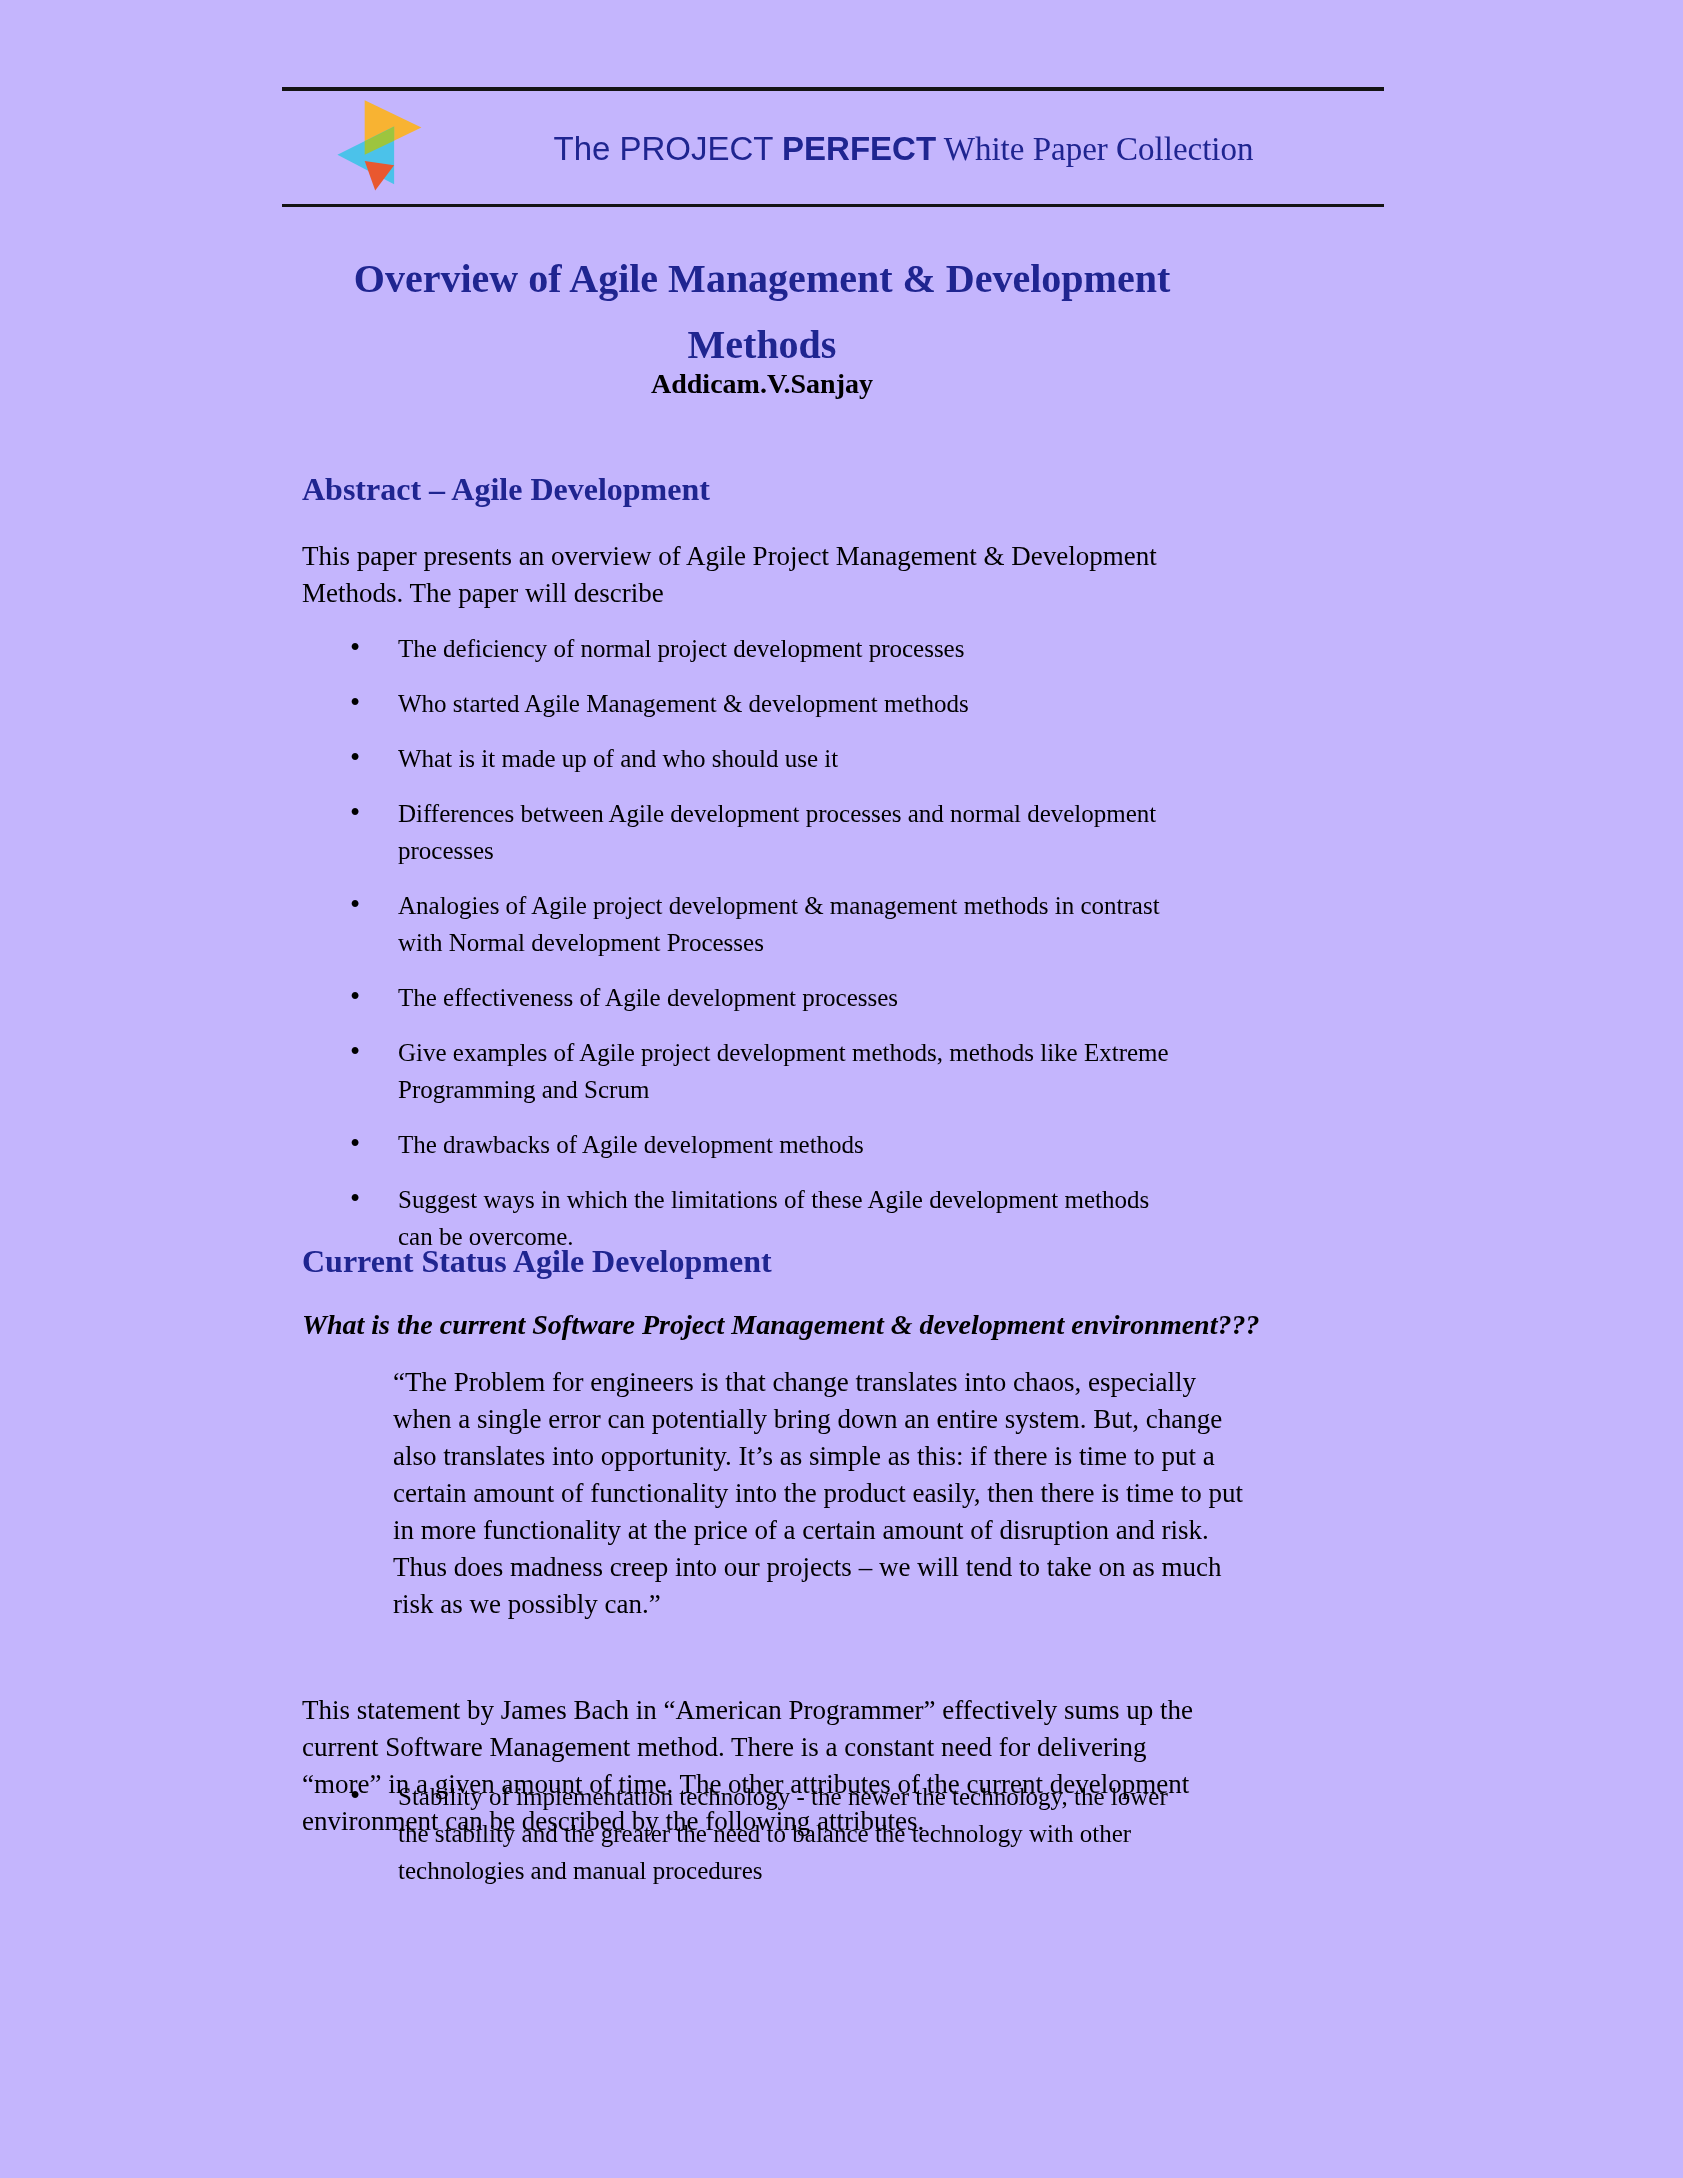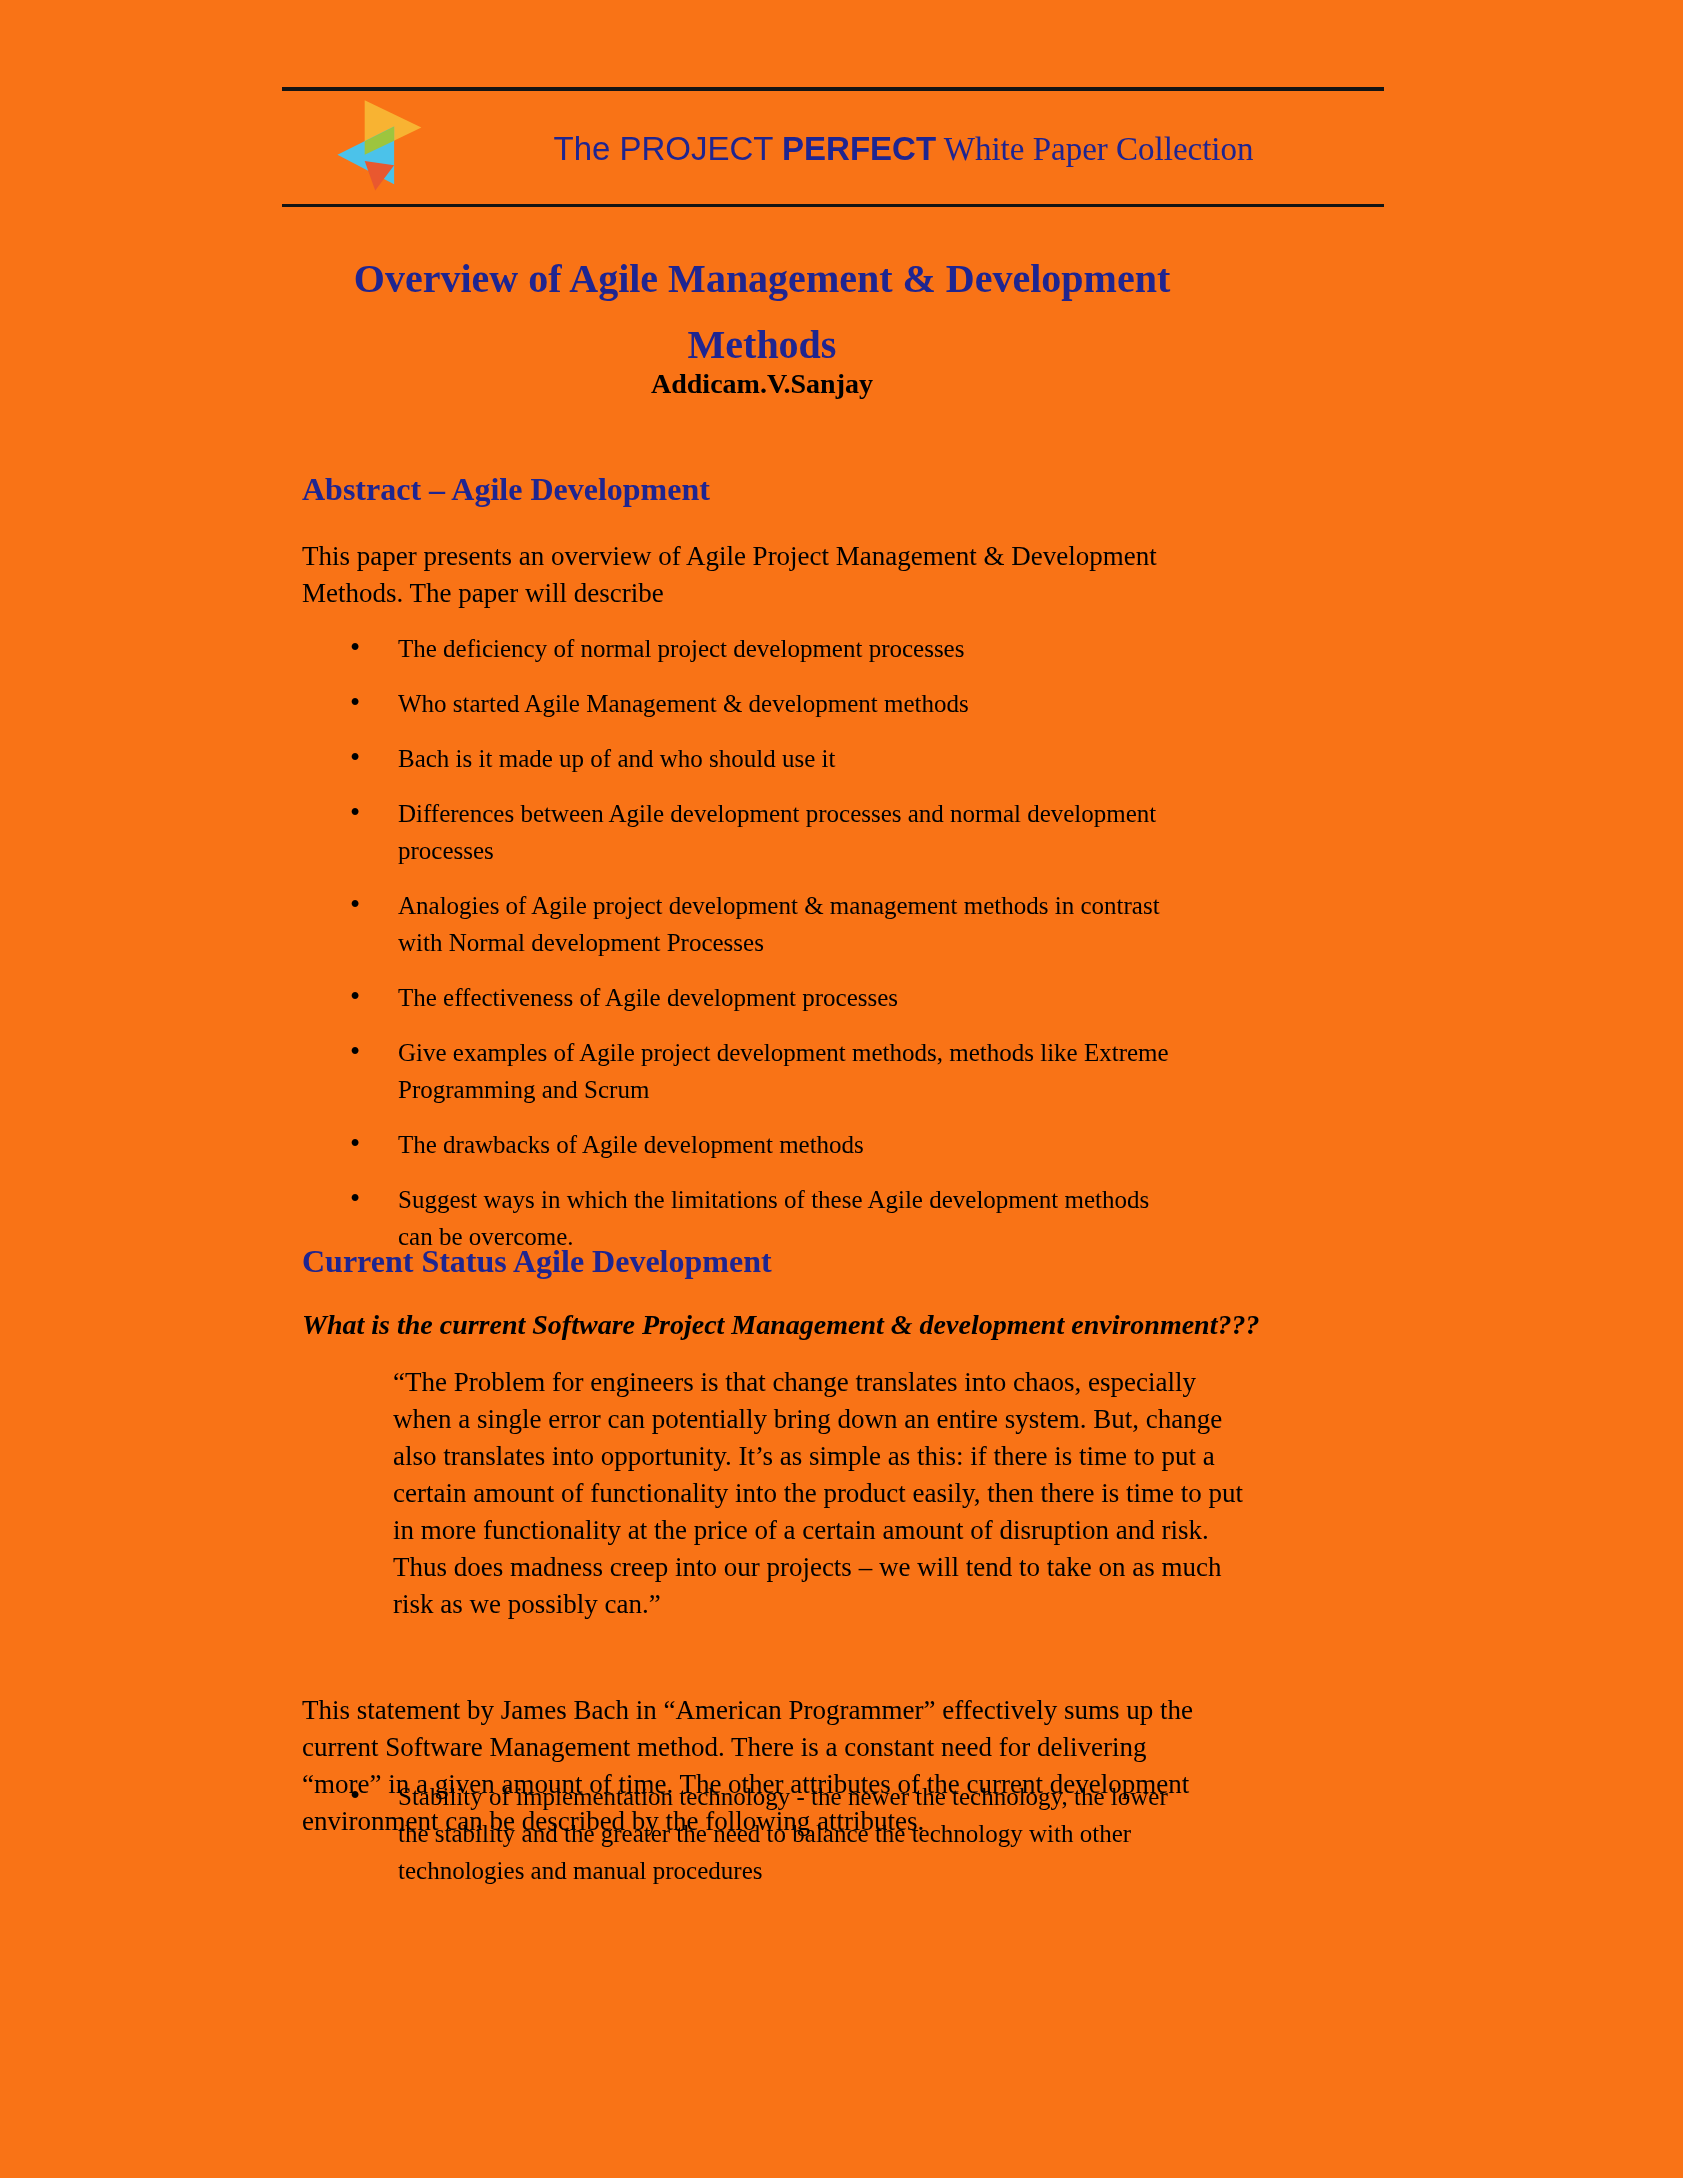--- a/index.html
+++ b/index.html
@@ -1,17 +1,17 @@
 <!DOCTYPE html>
 <html><head>
 <meta charset="utf-8">
 <style>
   html,body { margin:0; padding:0; background:#ffffff; }
   .page {
-    position:relative; width:1683px; height:2178px; background:#f97316;
+    position:relative; width:1683px; height:2178px; background:#c4b5fd;
     font-family:"Liberation Serif", serif; color:#000000; overflow:hidden;
   }
   
   .header {
     position:absolute; left:282px; top:87px; width:1102px;
     border-top:4px solid #141414; border-bottom:3px solid #141414;
     display:flex; align-items:center; padding:5px 0 3px 0;
   }
   .logo { width:111px; height:105px; margin-left:44px; flex:0 0 auto; }
   .brand {
@@ -78,21 +78,21 @@
 Methods</div>
   <div class="doc-author">Addicam.V.Sanjay</div>
 
   <div class="sec-heading" id="h-abstract">Abstract – Agile Development</div>
   <div class="body-text" id="para-intro">This paper presents an overview of Agile Project Management &amp; Development
 Methods. The paper will describe</div>
 
   <ul class="blist" id="list-abstract">
     <li>The deficiency of normal project development processes</li>
     <li>Who started Agile Management &amp; development methods</li>
-    <li>Bach is it made up of and who should use it</li>
+    <li>What is it made up of and who should use it</li>
     <li>Differences between Agile development processes and normal development
 processes</li>
     <li>Analogies of Agile project development &amp; management methods in contrast
 with Normal development Processes</li>
     <li>The effectiveness of Agile development processes</li>
     <li>Give examples of Agile project development methods, methods like Extreme
 Programming and Scrum</li>
     <li>The drawbacks of Agile development methods</li>
     <li>Suggest ways in which the limitations of these Agile development methods
 can be overcome.</li>

